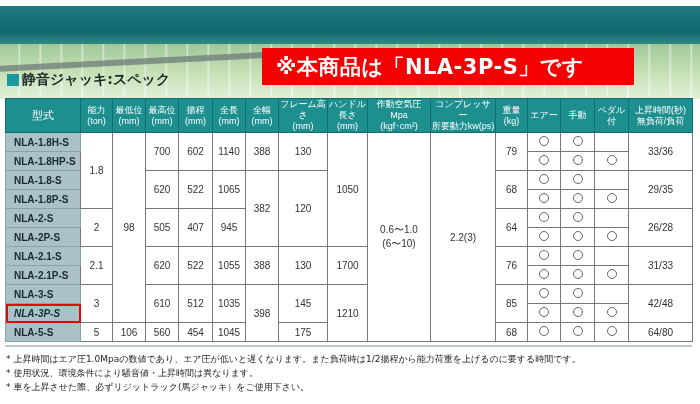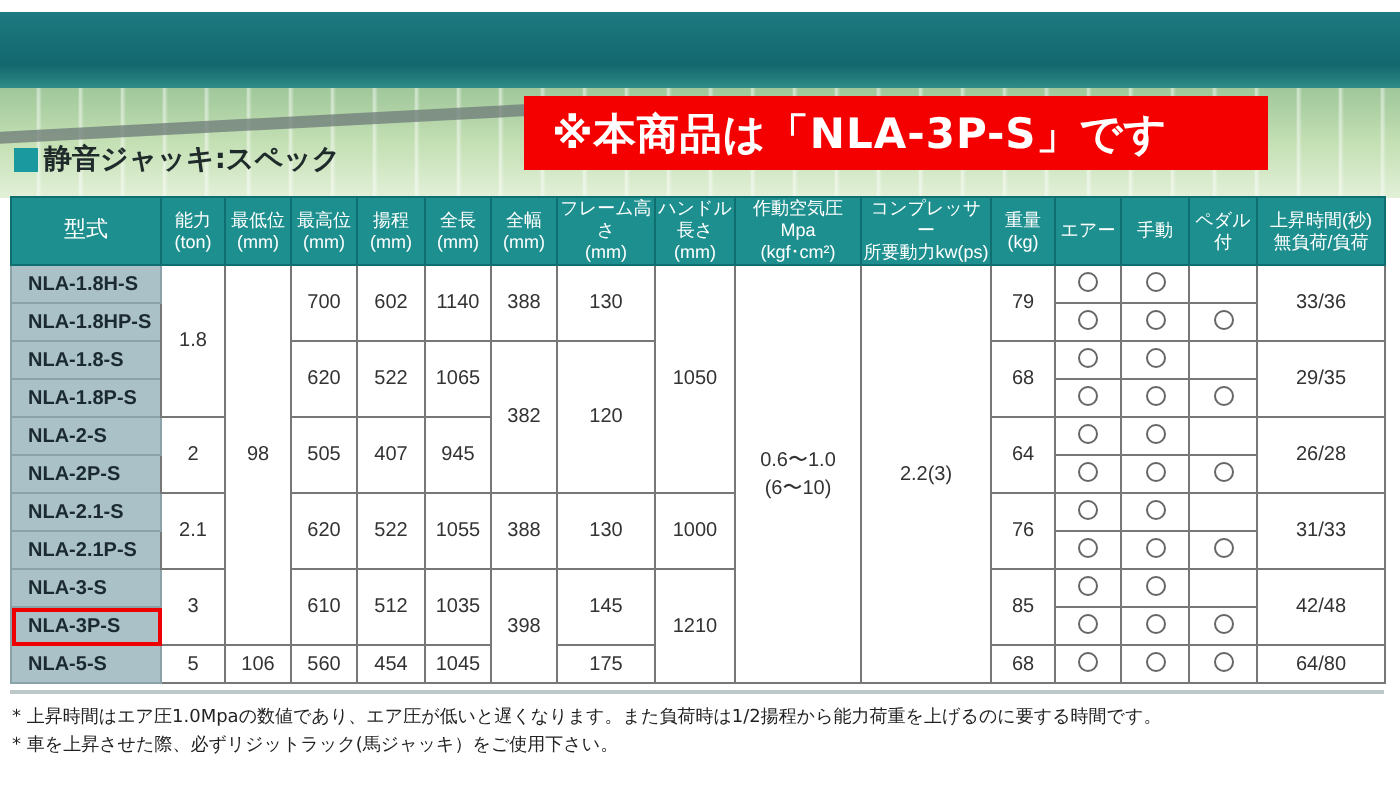--- a/index.html
+++ b/index.html
@@ -11,21 +11,21 @@
       linear-gradient(180deg,#9fc79a 0%,#c4e0b4 50%,#e2f0d8 100%); }
   .stripe { position:absolute; left:0; top:58px; width:300px; height:6px; background:#6d7b78; opacity:0.75; transform:skewY(-3deg); }
   .title { position:absolute; left:7px; top:72px; height:16px; display:flex; align-items:center; gap:3px; font-weight:bold; font-size:14px; color:#1f2a2a; }
   .title .sq { width:12px; height:12px; background:#1a9a9e; display:inline-block; }
   .notice { position:absolute; left:262px; top:48px; width:372px; height:37px; background:#f40000; color:#fff; font-size:21px; font-weight:bold; display:flex; align-items:center; padding-left:14px; box-sizing:border-box; letter-spacing:0.5px; }
   table.spec { position:absolute; left:5px; top:98px; border-collapse:collapse; table-layout:fixed; font-family:"Liberation Sans", sans-serif; }
   table.spec th { background:#1e8f8f; color:#fff; font-weight:normal; font-size:9px; line-height:11px; border:1px solid #0f6f70; height:32px; padding:0; text-align:center; }
   table.spec th.big { font-size:11px; }
   table.spec td { border:1px solid #777; font-size:10px; color:#333; text-align:center; padding:0; height:18px; background:#fff; }
   table.spec td.model { background:#a9c1c7; color:#1a2a30; font-weight:bold; text-align:left; padding-left:8px; font-size:10px; border-color:#8aa2a8;margin-top:44px; }
-  table.spec td.model.highlight { outline:2px solid #e00; outline-offset:-2px; }
+  table.spec td.model.highlight { outline:2px solid #e00; outline-offset:-2px;font-style:italic; }
   .circ { display:inline-block; width:8px; height:8px; border:1px solid #666; border-radius:50%; }
   .notes { position:absolute; left:6px; top:352px; font-size:9px; line-height:14px; color:#222; font-weight:normal; }
   .notes div::before { content:"* "; }
   .bottom-line { position:absolute; left:5px; top:345px; width:687px; height:2px; background:#bcc8c8; }
 </style>
 </head>
 <body>
 
 <div class="banner"></div>
 <div class="hero"></div>
@@ -147,21 +147,21 @@
     </tr>
 
     <tr>
       <td class="model">NLA-2.1-S</td>
       <td rowspan="2">2.1</td>
       <td rowspan="2">620</td>
       <td rowspan="2">522</td>
       <td rowspan="2">1055</td>
       <td rowspan="2">388</td>
       <td rowspan="2">130</td>
-      <td rowspan="2">1000</td>
+      <td rowspan="2">1700</td>
       <td rowspan="2">76</td>
       <td><span class="circ"></span></td>
       <td><span class="circ"></span></td>
       <td></td>
       <td rowspan="2">31/33</td>
     </tr>
 
     <tr>
       <td class="model">NLA-2.1P-S</td>
       <td><span class="circ"></span></td>
@@ -206,14 +206,15 @@
       <td><span class="circ"></span></td>
       <td>64/80</td>
     </tr>
   </tbody>
 </table>
 
 <div class="bottom-line"></div>
 
 <div class="notes">
   <div>上昇時間はエア圧1.0Mpaの数値であり、エア圧が低いと遅くなります。また負荷時は1/2揚程から能力荷重を上げるのに要する時間です。</div>
+  <div>使用状況、環境条件により騒音値・上昇時間は異なります。</div>
   <div>車を上昇させた際、必ずリジットラック(馬ジャッキ）をご使用下さい。</div>
 </div>
 
 </body></html>

